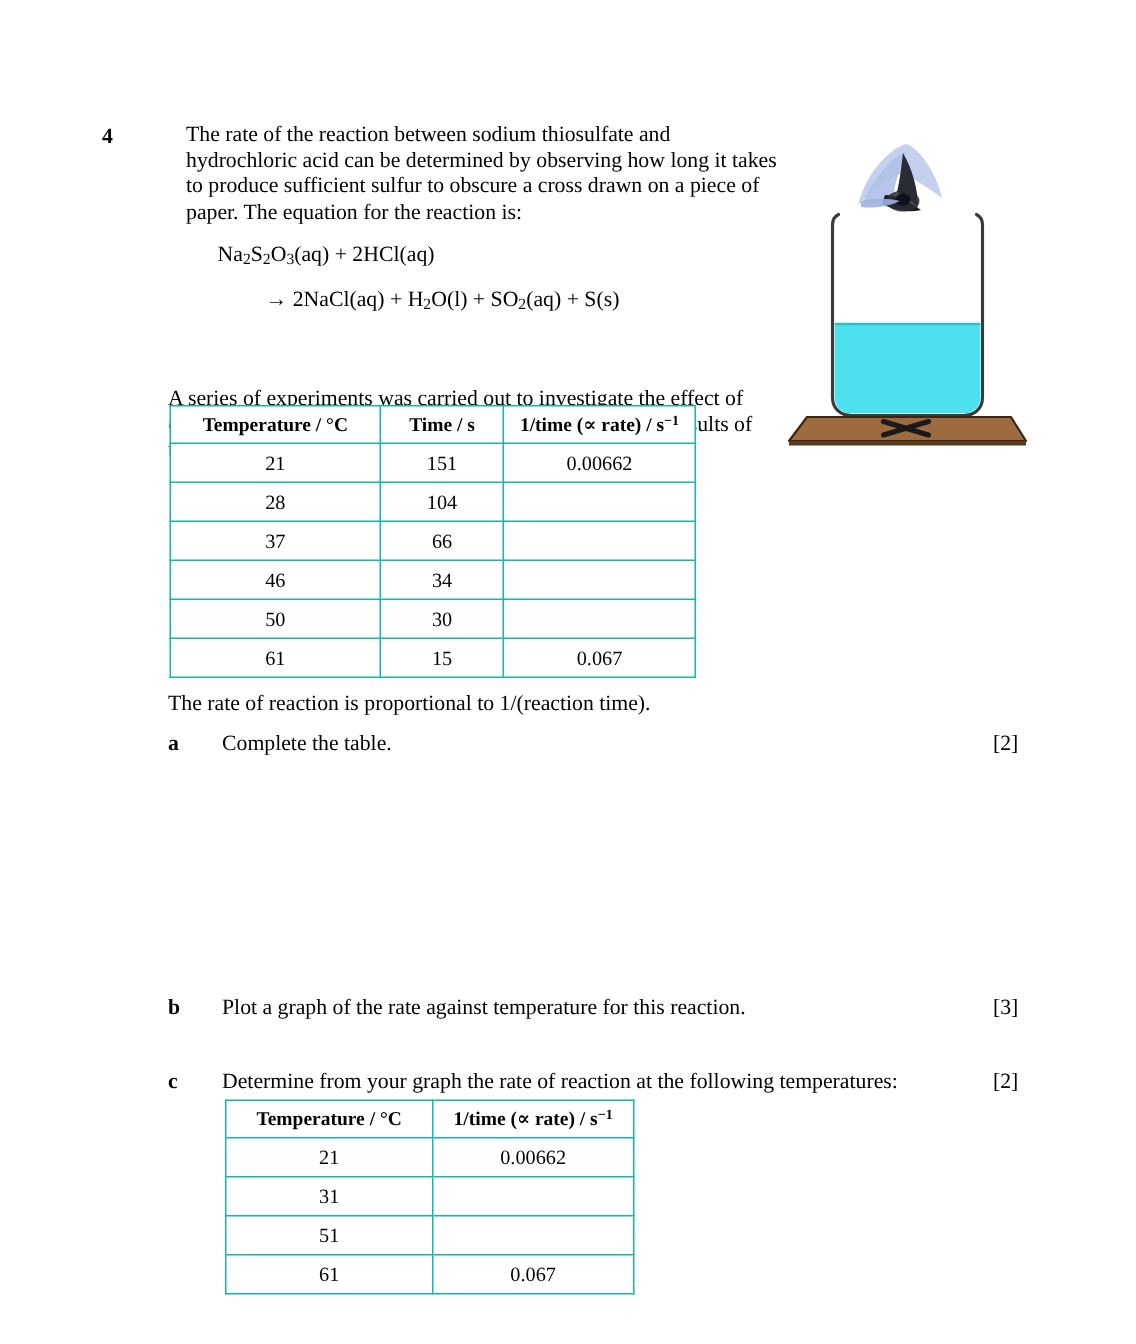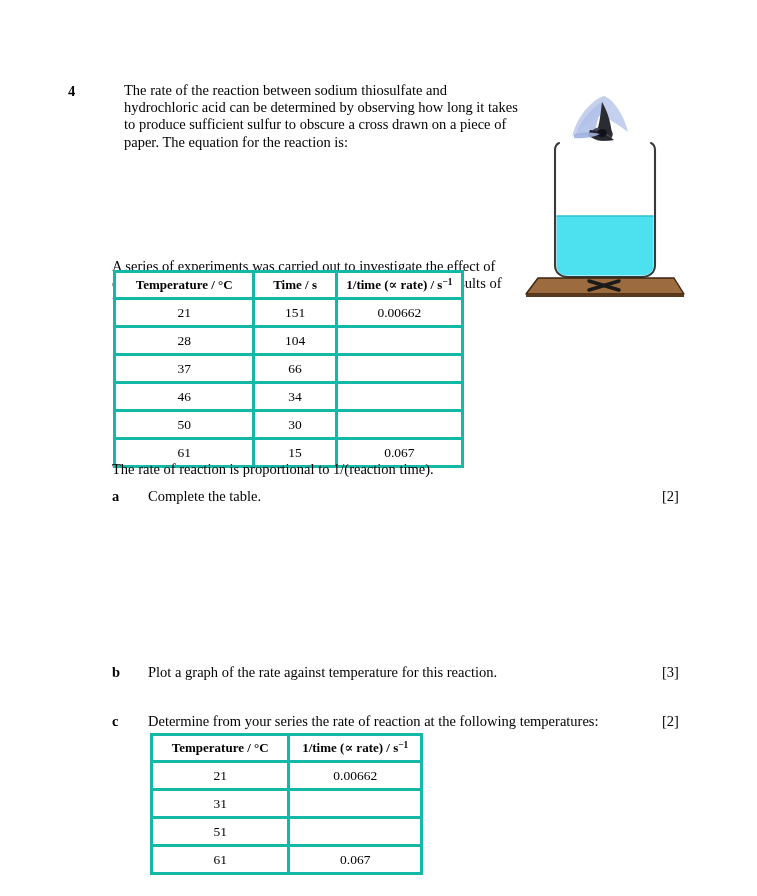--- a/index.html
+++ b/index.html
@@ -64,21 +64,21 @@
   }
 
   
   table.data {
     position: absolute;
     border-collapse: collapse;
     font-size: 13px;
     background: #ffffff;
   }
   table.data th, table.data td {
-    border: 3px solid #14b8a6;
+    border: 1px solid #14b8a6;
     text-align: center;
     vertical-align: middle;
   }
   table.data th {
     font-weight: bold;
     font-size: 13px;
     padding: 4px 6px;
   }
   table.data td {
     font-size: 13.5px;
@@ -129,20 +129,24 @@
 </style>
 </head>
 <body>
 
 <div id="page">
 
   <div class="q-number">4</div>
 
   <div class="intro">The rate of the reaction between sodium thiosulfate and hydrochloric acid can be determined by observing how long it takes to produce sufficient sulfur to obscure a cross drawn on a piece of paper. The equation for the reaction is:</div>
 
+  <div class="equation">
+    <div class="line1">Na<sub>2</sub>S<sub>2</sub>O<sub>3</sub>(aq) + 2HCl(aq)</div>
+    <div class="line2">→ 2NaCl(aq) + H<sub>2</sub>O(l) + SO<sub>2</sub>(aq) + S(s)</div>
+  </div>
 
   <div class="para2">A series of experiments was carried out to investigate the effect of changing the temperature on the rate of this reaction. The results of the experiments are shown below:</div>
 
   <table class="data" id="table-results">
     <thead>
       <tr>
         <th class="c1">Temperature / °C</th>
         <th class="c2">Time / s</th>
         <th class="c3">1/time (∝ rate) / s<sup>−1</sup></th>
       </tr>
@@ -185,21 +189,21 @@
 
   <div class="part-letter" style="top:488px;">a</div>
   <div class="part-text" style="top:488px;">Complete the table.</div>
   <div class="marks" style="top:488px;">[2]</div>
 
   <div class="part-letter" style="top:664px;">b</div>
   <div class="part-text" style="top:664px;">Plot a graph of the rate against temperature for this reaction.</div>
   <div class="marks" style="top:664px;">[3]</div>
 
   <div class="part-letter" style="top:713px;">c</div>
-  <div class="part-text" style="top:713px;">Determine from your series the rate of reaction at the following temperatures:</div>
+  <div class="part-text" style="top:713px;">Determine from your graph the rate of reaction at the following temperatures:</div>
   <div class="marks" style="top:713px;">[2]</div>
 
   <table class="data" id="table-estimates">
     <thead>
       <tr>
         <th class="c1">Temperature / °C</th>
         <th class="c2">1/time (∝ rate) / s<sup>−1</sup></th>
       </tr>
     </thead>
     <tbody>

